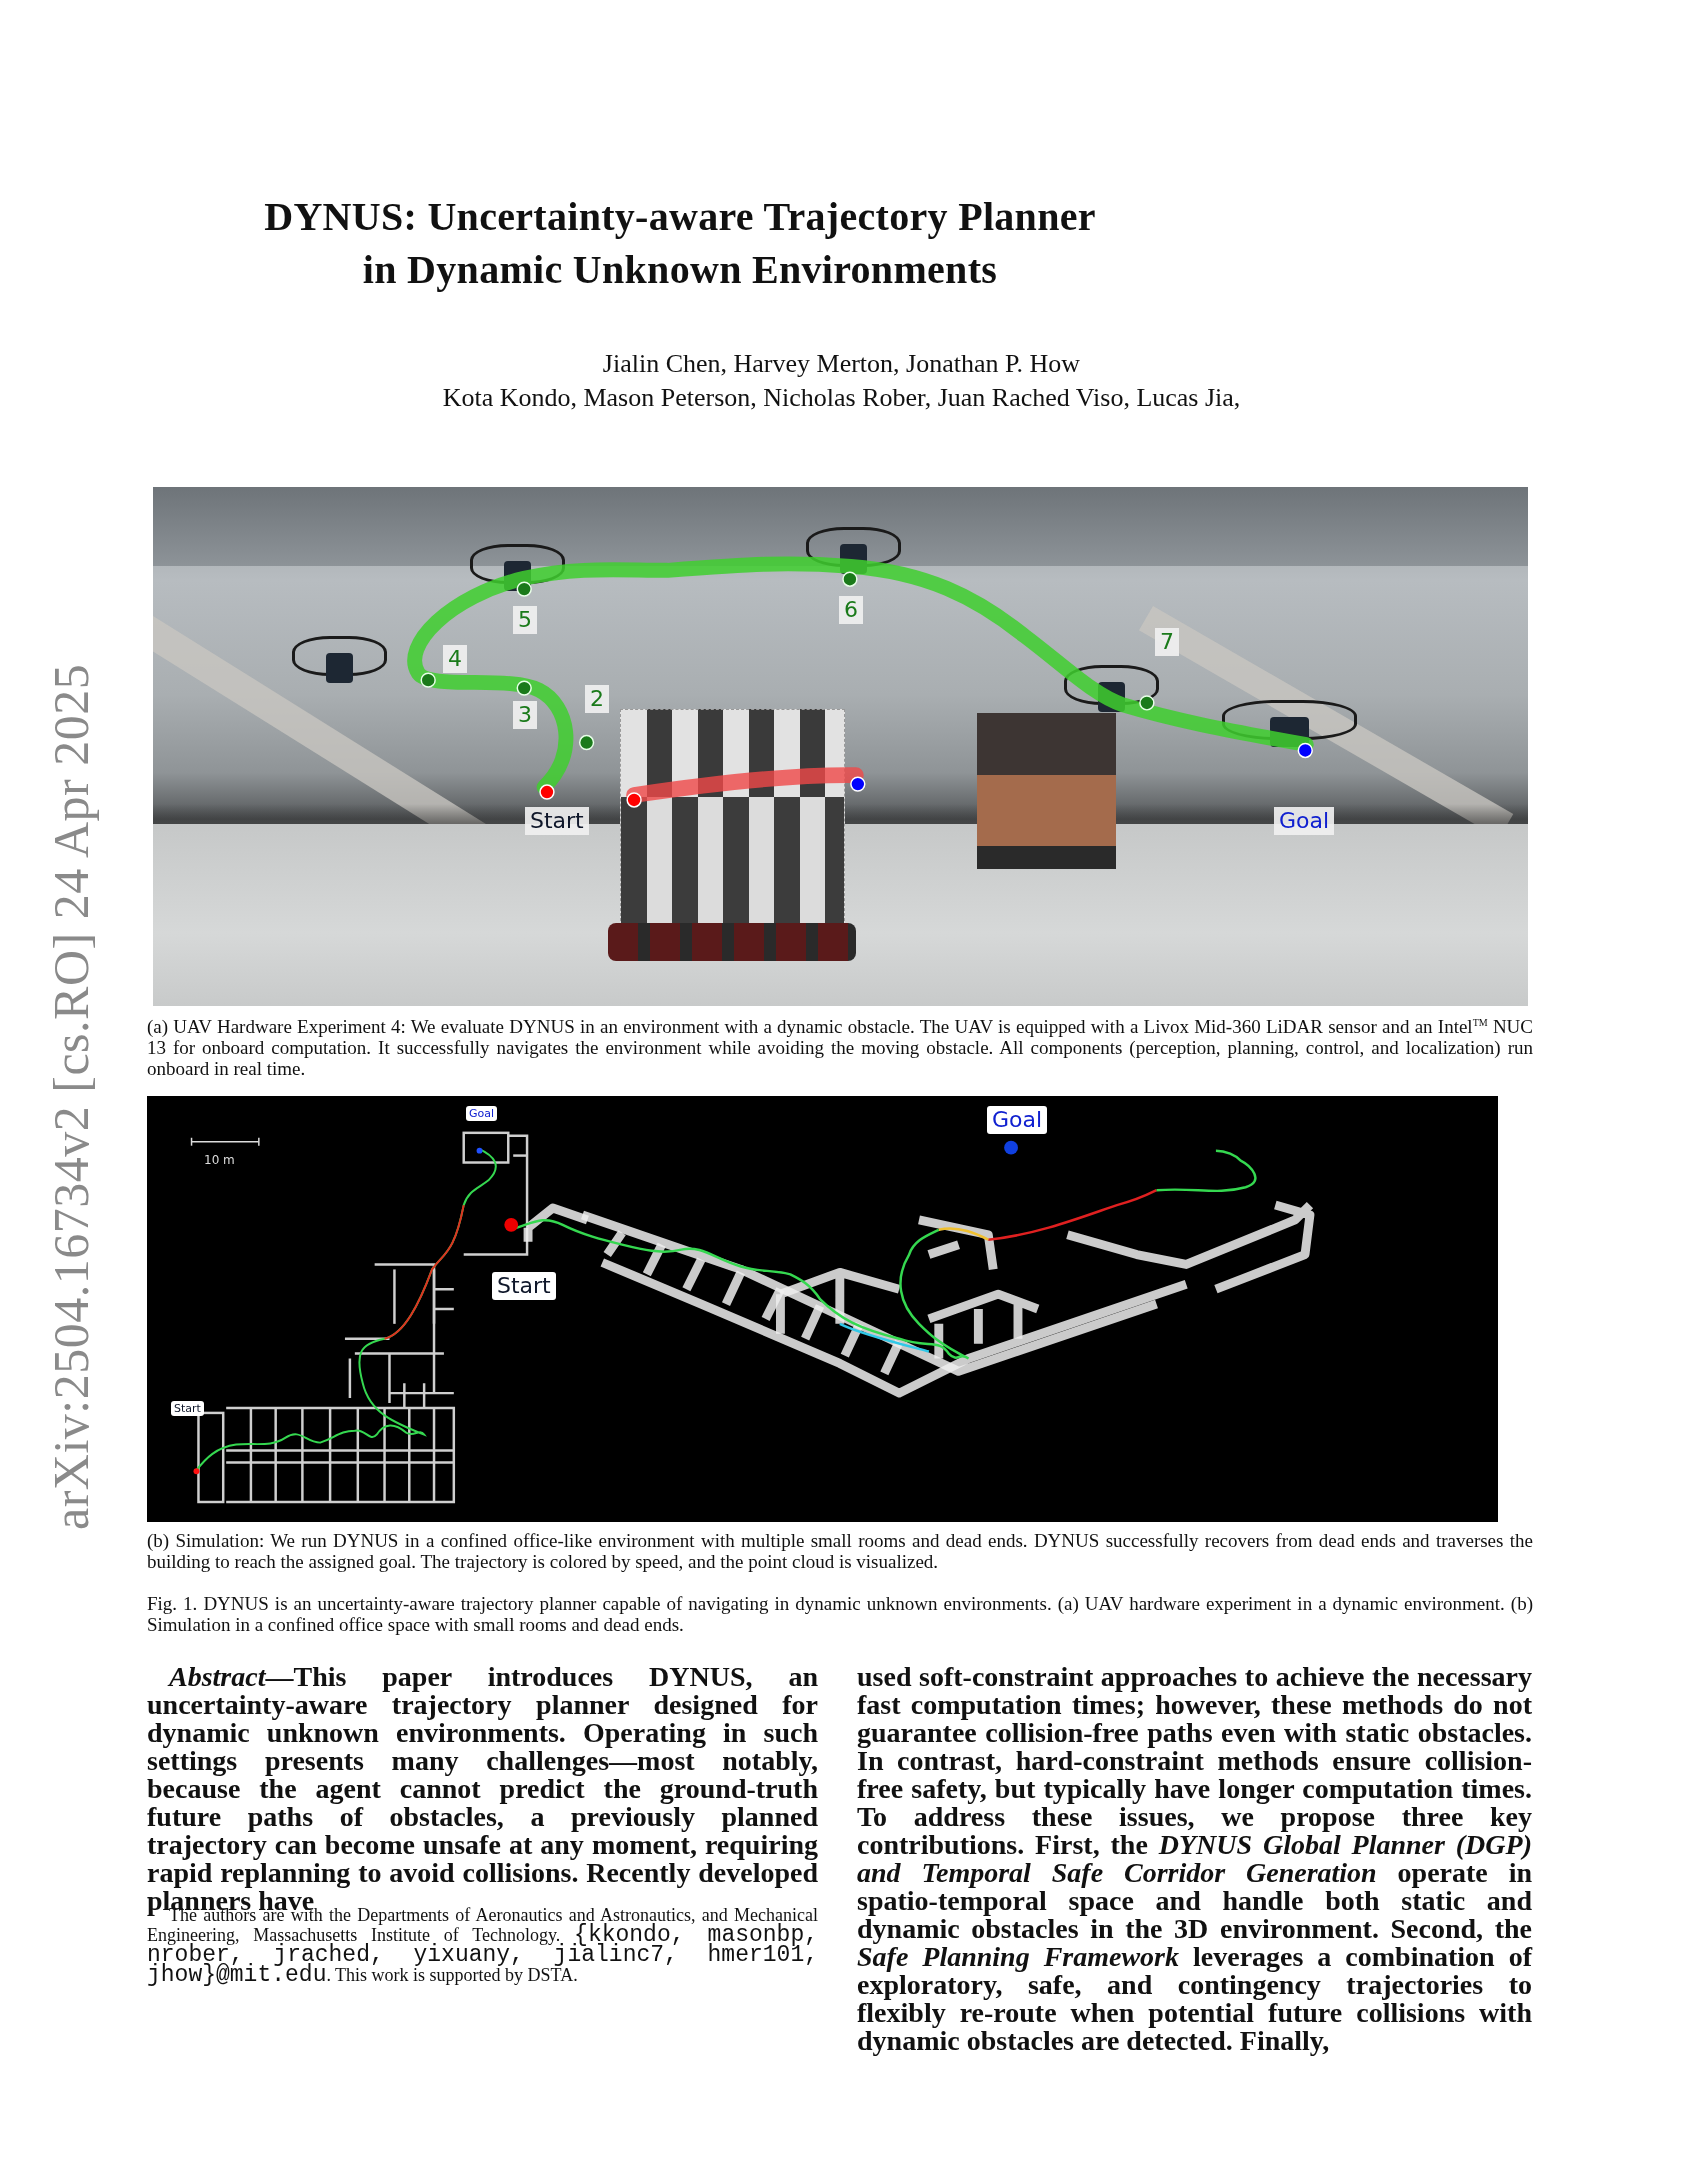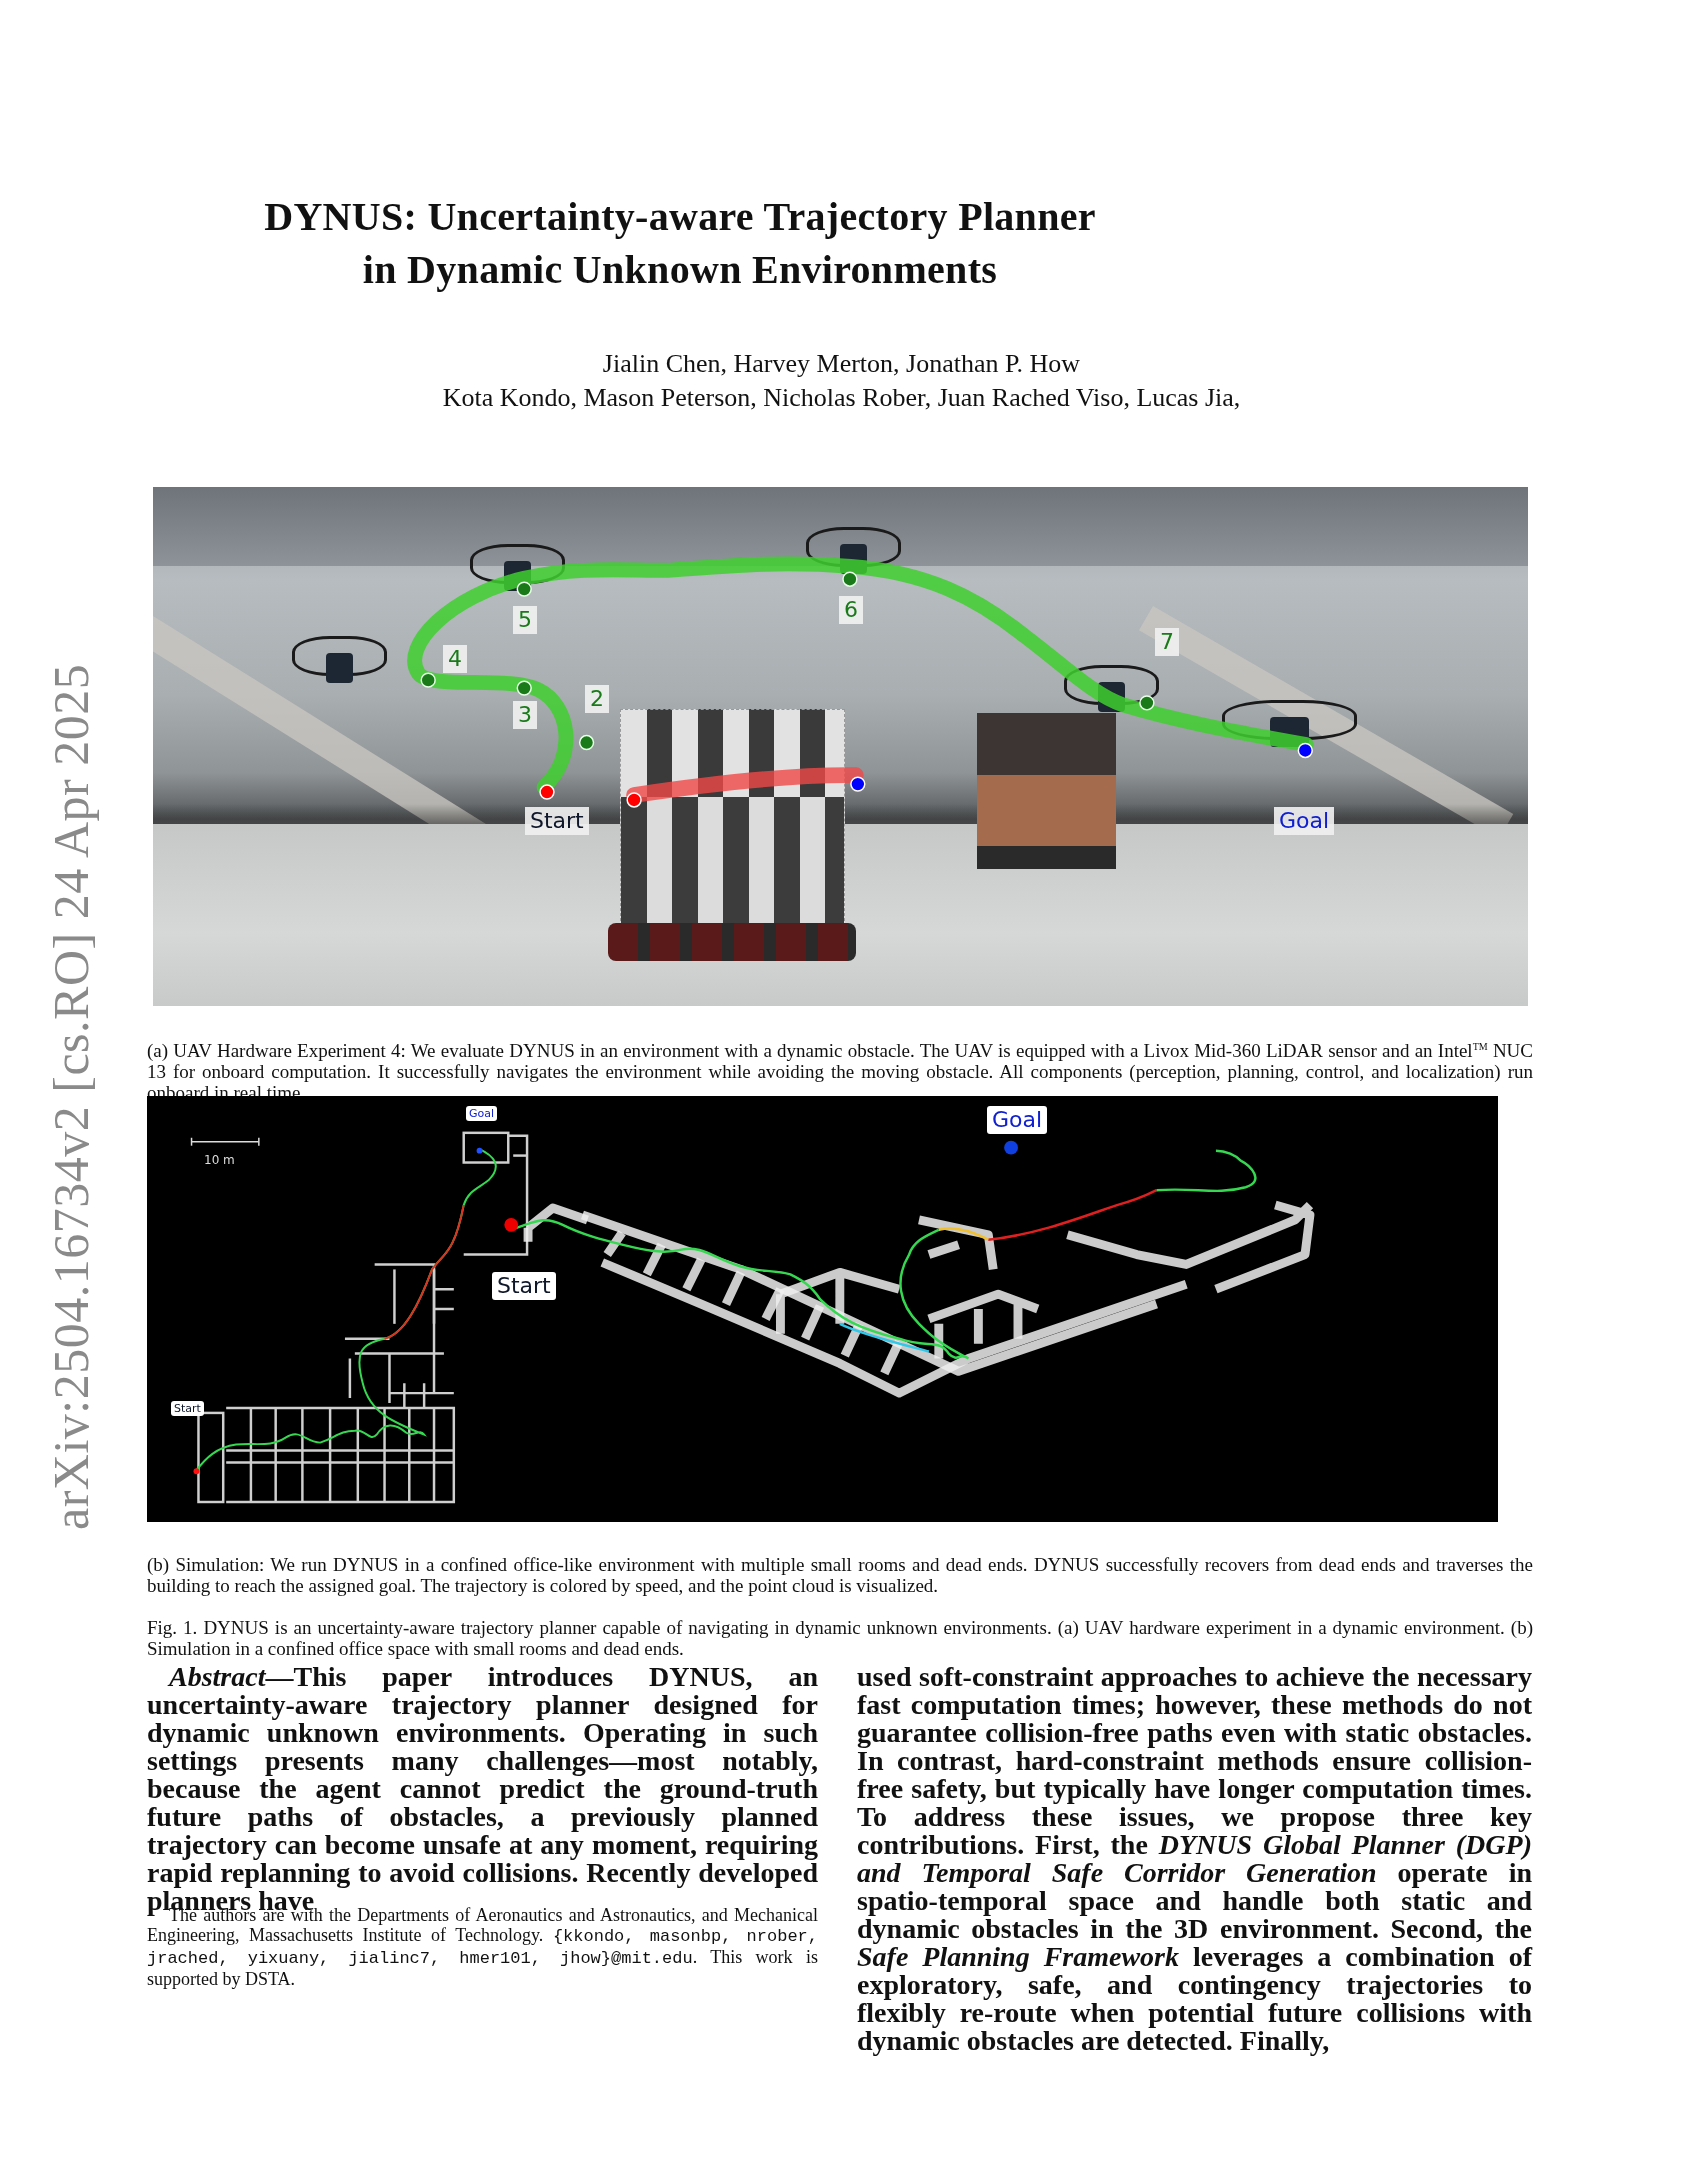--- a/index.html
+++ b/index.html
@@ -30,36 +30,36 @@
   .figa .boxes { position:absolute; left:824px; top:226px; width:139px; height:156px;
      background:linear-gradient(180deg,#3d3533 0 40%,#a46b4c 40% 85%,#2a2a2a 85%); }
   .figa .drone { position:absolute; width:89px; height:34px; border:3px solid #1a1a1a; border-radius:40%; }
   .figa .drone::after { content:""; position:absolute; left:35%; top:40%; width:30%; height:90%; background:#1d2733; border-radius:4px; }
   .figa svg.overlay { position:absolute; left:0; top:0; }
   .lbl { position:absolute; background:rgba(240,240,240,.92); font-family:"DejaVu Sans",sans-serif; line-height:1; padding:3px 5px; }
   .lbl.num { color:#1a7a1a; font-size:22px; }
   .lbl.start { color:#0f172a; font-size:22px; }
   .lbl.goal { color:#1020d0; font-size:22px; }
 
-  .cap { left:147px; width:1386px; font-size:19px; line-height:21px; text-align:justify;margin-top:24px; }
+  .cap { left:147px; width:1386px; font-size:19px; line-height:21px; text-align:justify; }
   .cap sup { font-size:10px; }
 
   
   .figb { left:147px; top:1096px; width:1351px; height:426px; background:#000; overflow:hidden; }
   .figb svg { position:absolute; left:0; top:0; }
   .figb .lbl { background:#fff; border-radius:3px; }
   .figb .scale-label { position:absolute; left:57px; top:57px; color:#ddd; font-family:"DejaVu Sans",sans-serif; font-size:12px; }
 
   .abstract { top:1663px; font-size:28px; line-height:28px; font-weight:bold; text-align:justify; }
   .abstract i { font-weight:bold; }
   .col-left { left:147px; width:671px; }
   .col-right { left:857px; width:675px; }
   .abstract .lead { text-indent:22px; }
   .foot { left:147px; width:671px; top:1905px; font-size:18px; line-height:20px; text-align:justify; text-indent:22px; }
-  .mono { font-family:"Liberation Mono","DejaVu Sans Mono",monospace; font-size:17px; }
+  .mono { font-family:"Liberation Mono","DejaVu Sans Mono",monospace; font-size:23px; }
 </style>
 </head>
 <body>
 
 <div class="abs stamp">arXiv:2504.16734v2  [cs.RO]  24 Apr 2025</div>
 
 <div class="abs title">
   <div>DYNUS: Uncertainty-aware Trajectory Planner</div>
   <div>in Dynamic Unknown Environments</div>
 </div>

